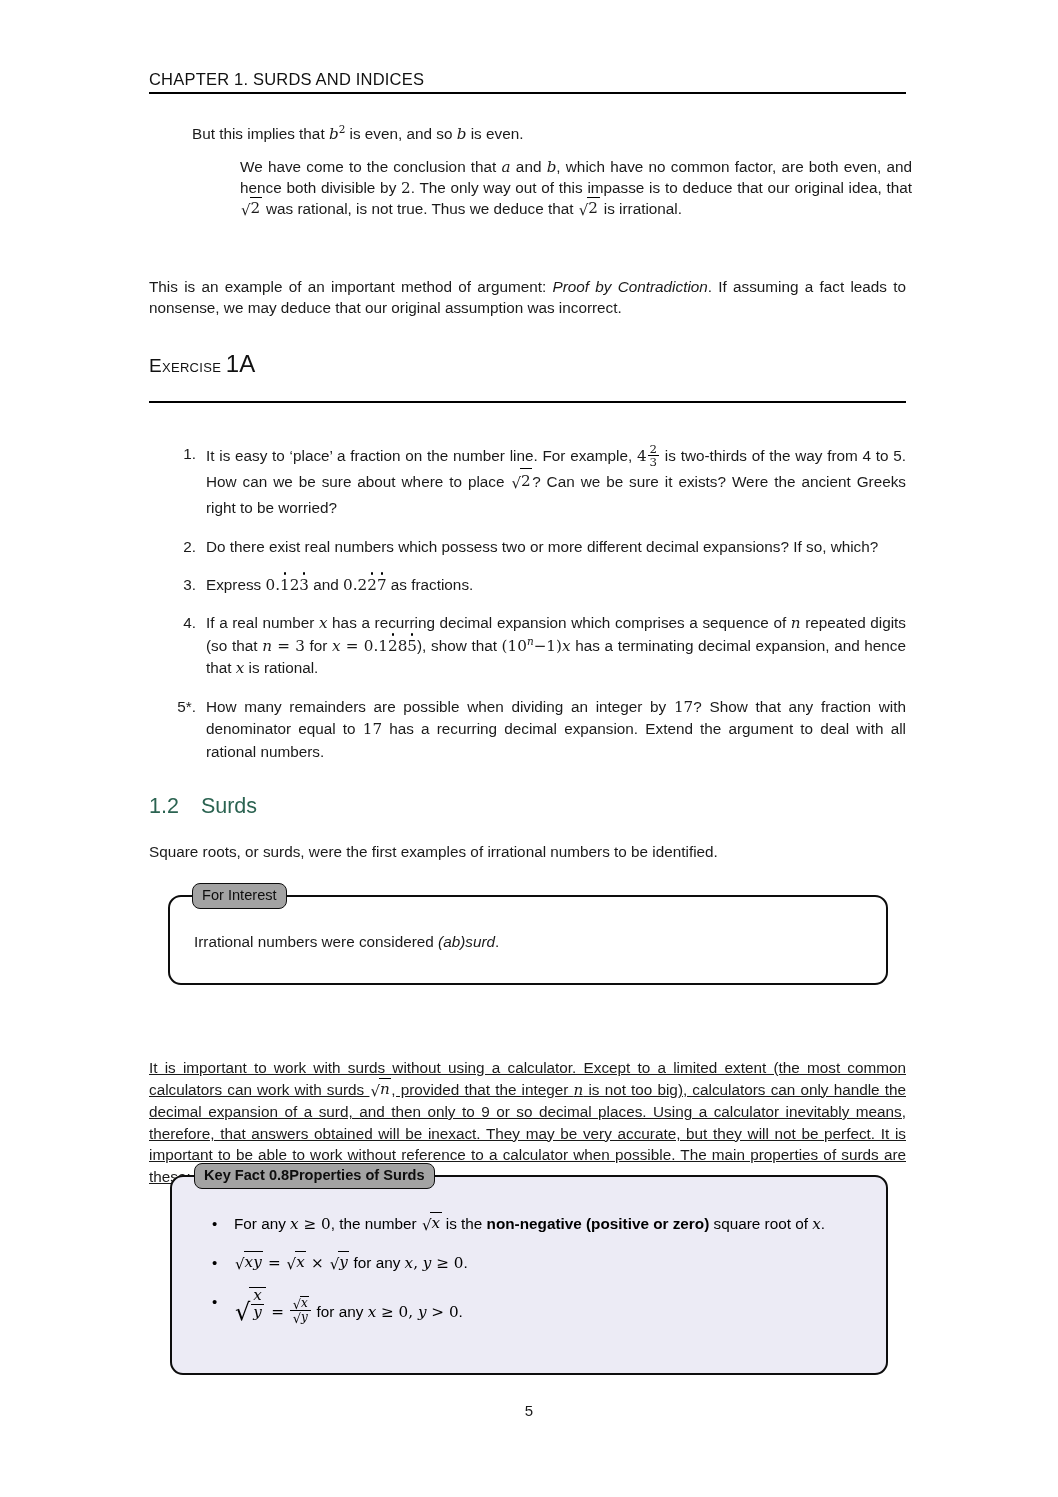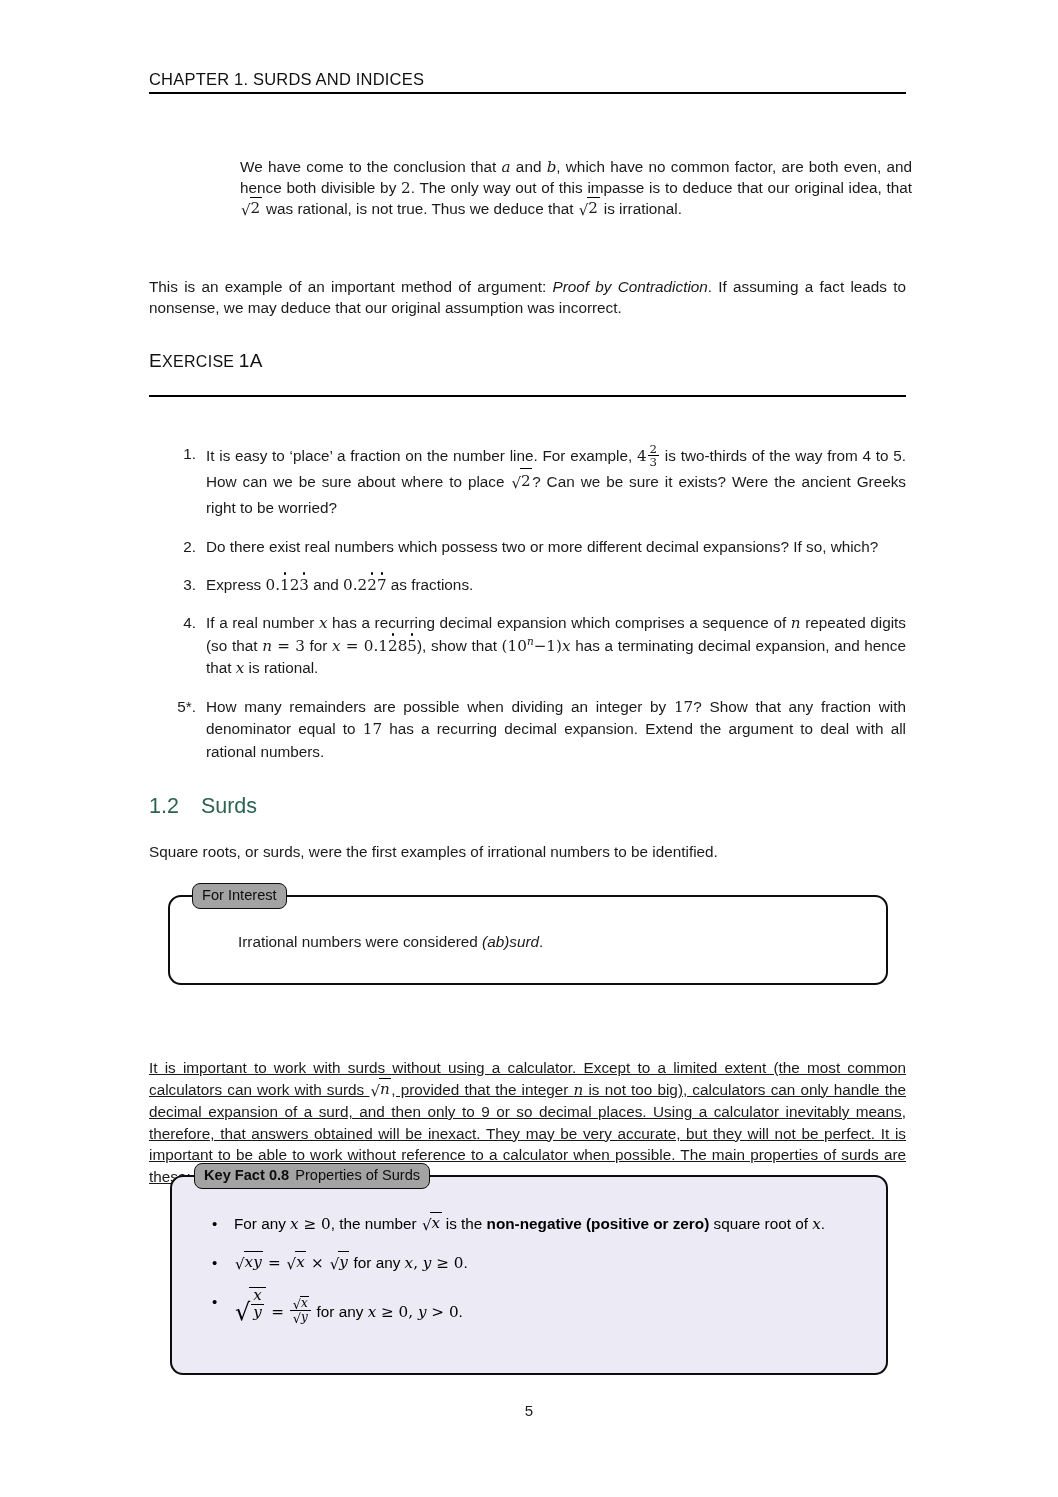--- a/index.html
+++ b/index.html
@@ -137,22 +137,22 @@
     top: 350px;
     width: 757px;
   }
   .exheading {
     font-size: 15px;
     font-weight: 400;
     color: #111;
     letter-spacing: 0.3px;
   }
   .exheading .cap1 { font-size: 19px; }
-  .exheading .smallcaps { font-size: 16px; }
-  .exheading .num { font-size: 19px; }
+  .exheading .smallcaps { font-size: 13px; }
+  .exheading .num { font-size: 24px; }
   .exheading-rule {
     margin-top: 23px;
     border-bottom: 2.2px solid #000;
     width: 757px;
   }
 
   
   .exlist {
     position: absolute;
     left: 170px;
@@ -210,27 +210,26 @@
     background: #a3a3a3;
     border: 1.9px solid #0d0d0d;
     border-radius: 8px;
     padding: 2px 9px 3px 9px;
     font-size: 14.6px;
     line-height: 19px;
     white-space: nowrap;
     color: #0d0d0d;
   }
   .callout-tag .kf-bold { font-weight: 700; }
-  .callout-tag .kf-rest { font-weight: 400; margin-left: 6px; }
+  .callout-tag .kf-rest { font-weight: 700; }
 
   .callout-body {
     font-size: 15.3px;
     line-height: 21px;
     color: #1a1a1a;
-    margin-left: 44px;
   }
 
   
   .kf-list { margin: 0; padding: 0; list-style: none; }
   .kf-list li {
     display: flex;
     margin-bottom: 17px;
   }
   .kf-list li:last-child { margin-bottom: 0; }
   .kf-bullet {
@@ -265,20 +264,23 @@
 </head>
 <body>
 
 <div class="page">
 
   <div class="runhead">
     <div class="runhead-text">CHAPTER 1.  SURDS AND INDICES</div>
     <div class="runhead-rule"></div>
   </div>
 
+  <div class="indent-block body-text" style="top:124px;">
+    <span>But this implies that </span><span class="mi">b</span><sup class="expn">2</sup><span> is even, and so </span><span class="mi">b</span><span> is even.</span>
+  </div>
 
   <div class="indent-block body-text" style="top:157px;margin-left:48px;">
     <span>We have come to the conclusion that </span><span class="mi">a</span><span> and </span><span class="mi">b</span><span>, which have no common factor, are both even, and hence both divisible by </span><span class="mn">2</span><span>.  The only way out of this impasse is to deduce that our original idea, that </span><span class="sqrt"><span class="radsym">√</span><span class="rad mn">2</span></span><span> was rational, is not true.  Thus we deduce that </span><span class="sqrt"><span class="radsym">√</span><span class="rad mn">2</span></span><span> is irrational.</span>
   </div>
 
   <div class="full-block body-text" style="top:277px;">
     <span>This is an example of an important method of argument: </span><span class="it">Proof by Contradiction</span><span>.  If assuming a fact leads to nonsense, we may deduce that our original assumption was incorrect.</span>
   </div>
 
   <div class="exheading-wrap">

